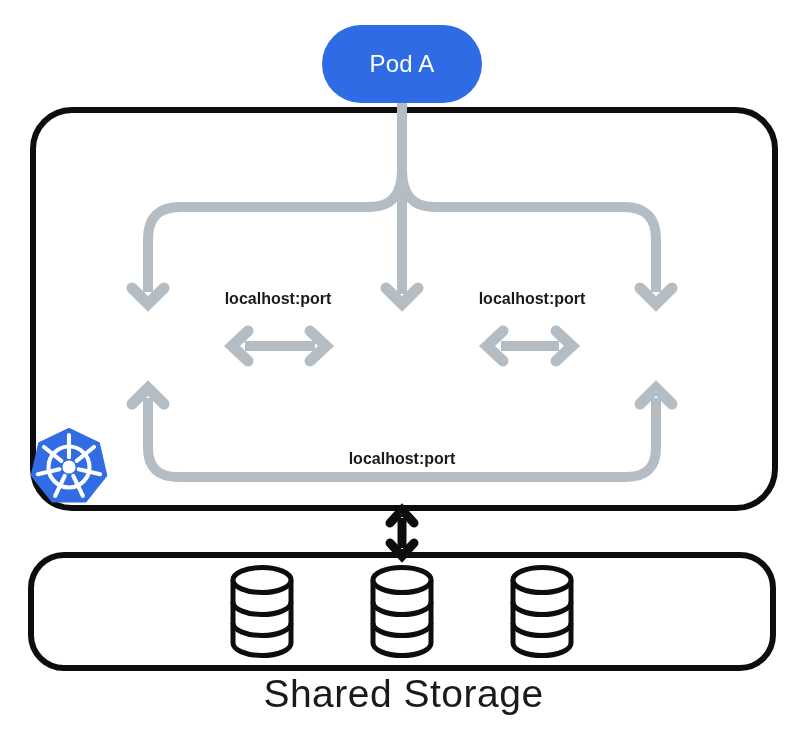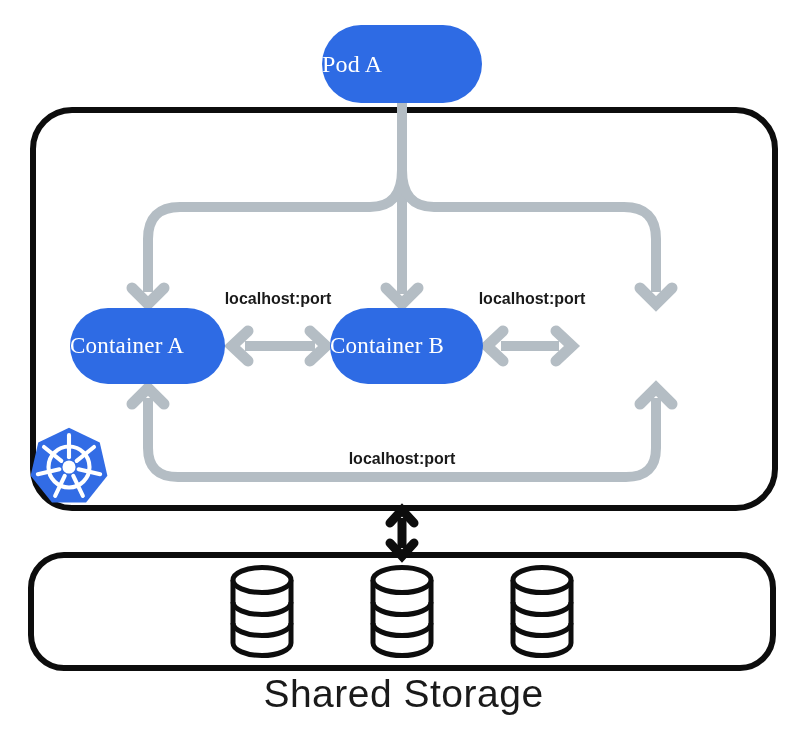--- a/index.html
+++ b/index.html
@@ -14,23 +14,23 @@
     background:transparent;z-index:1;
   }
   
   .connectors{position:absolute;left:0;top:0;width:807px;height:749px;z-index:2;}
   .gray-line{stroke:var(--arrow-gray);stroke-width:10;fill:none;}
   .gray-head{stroke:var(--arrow-gray);stroke-width:11;fill:none;stroke-linecap:round;stroke-linejoin:miter;}
   .black-line{stroke:var(--outline-black);stroke-width:9;fill:none;}
   .black-head{stroke:var(--outline-black);stroke-width:9;fill:none;stroke-linecap:round;stroke-linejoin:miter;}
   
   .pill{
-    position:absolute;display:flex;align-items:center;justify-content:flex-start;
+    position:absolute;display:flex;align-items:center;justify-content:center;
     background:var(--node-blue);color:var(--node-text);border-radius:40px;
-    font-size:23px;letter-spacing:.2px;z-index:3;font-family:Liberation Serif, serif;
+    font-size:23px;letter-spacing:.2px;z-index:3;
   }
   .pod-a{left:322px;top:25px;width:160px;height:78px;font-size:24px;}
   .container-a{left:70px;top:308px;width:155px;height:76px;}
   .container-b{left:330px;top:308px;width:153px;height:76px;}
   .container-c{left:577px;top:308px;width:160px;height:76px;}
   
   .link-label{
     position:absolute;transform:translateX(-50%);color:var(--label-text);
     font-size:16px;white-space:nowrap;z-index:3;font-weight:bold;
   }
@@ -102,26 +102,20 @@
       <path class="black-line" d="M402 518 L402 548"></path>
       <path class="black-head" d="M390 523 L402 510 L414 523"></path>
       <path class="black-head" d="M390 543 L402 556 L414 543"></path>
     </g>
   </svg>
 
   <div class="pill pod-a">
     <span>Pod A</span>
   </div>
 
-  <div class="pill container-a">
-    <span>Container A</span>
-  </div>
-  <div class="pill container-b">
-    <span>Container B</span>
-  </div>
 
   <div class="link-label label-ab">localhost:port</div>
   <div class="link-label label-bc">localhost:port</div>
   <div class="link-label label-loop">localhost:port</div>
 
   <svg class="k8s-logo" viewBox="0 0 100 100" xmlns="http://www.w3.org/2000/svg">
     <polygon class="k8s-hept" points="50,2 87.5,20.1 96.8,60.7 70.8,93.3 29.2,93.3 3.2,60.7 12.5,20.1"></polygon>
     <circle class="k8s-wheel" cx="50" cy="50" r="25"></circle>
     <circle class="k8s-hub" cx="50" cy="50" r="8"></circle>
     <g class="k8s-wheel">

